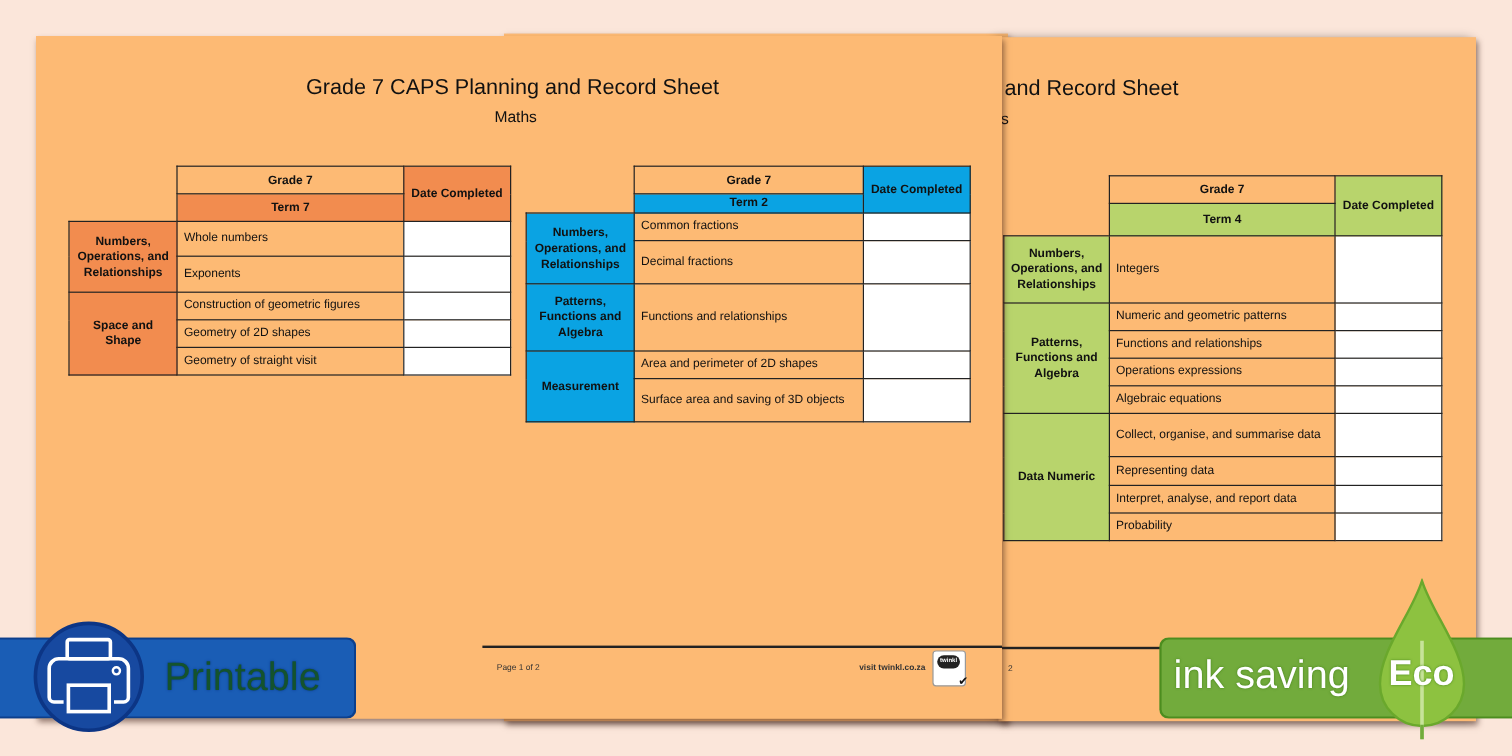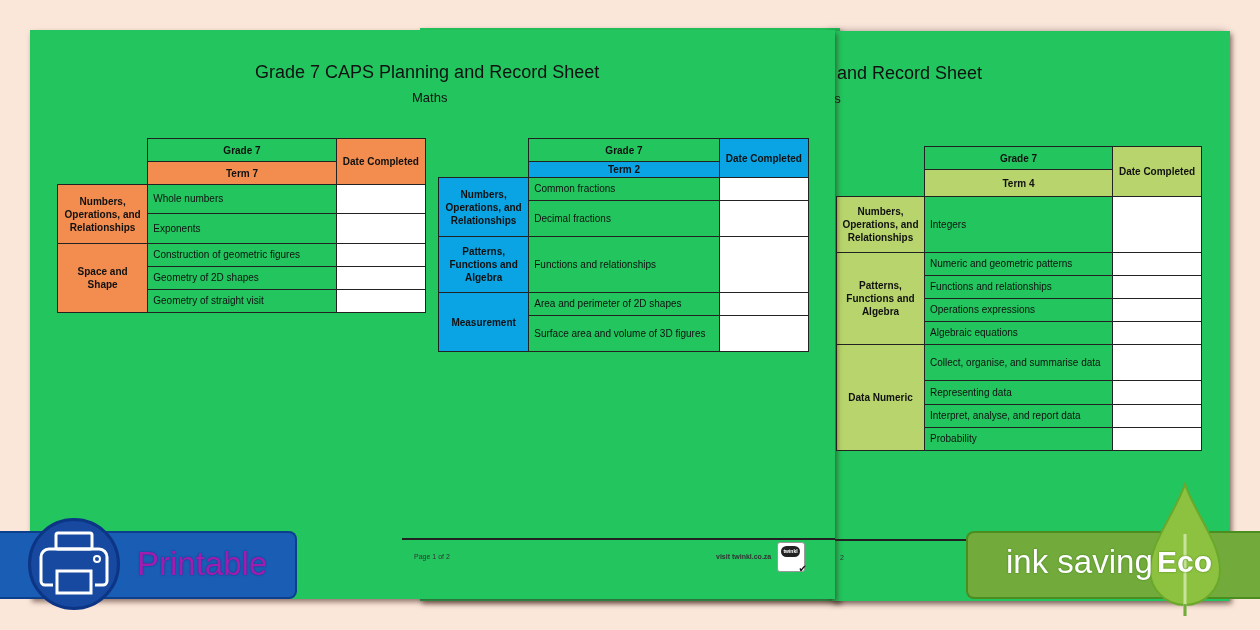--- a/index.html
+++ b/index.html
@@ -3,21 +3,21 @@
 <meta charset="utf-8">
 <style>
   html, body { margin:0; padding:0; }
   body {
     width:1260px; height:630px; overflow:hidden; position:relative;
     background:#fbe6da;
     font-family:"Liberation Sans", sans-serif;
     color:#111;
   }
   .sheet {
-    position:absolute; background:#22c55e;
+    position:absolute; background:#fdba74;
     box-shadow: 2px 3px 5px rgba(60,30,20,0.55);
   }
   #sheet-back-left { left:420px; top:28px; width:420px; height:573px; }
   #sheet-right { left:832px; top:31px; width:398px; height:570px; box-shadow: -4px 0 8px rgba(0,0,0,0.25), 2px 3px 5px rgba(60,30,20,0.55); }
   #sheet-front { left:30px; top:30px; width:805px; height:569px; z-index:2; }
 
   .title { position:absolute; font-size:18px; color:#111; white-space:nowrap; }
   .subtitle { position:absolute; font-size:13px; color:#111; white-space:nowrap; }
 
   table.grid { position:absolute; border-collapse:collapse; font-size:10px; }
@@ -35,25 +35,25 @@
   .footer-line { position:absolute; height:2px; background:#222; }
   .footer-text { position:absolute; font-size:7px; color:#333; white-space:nowrap; }
   .visit { font-weight:bold; }
   .badge-logo { position:absolute; width:26px; height:28px; border:1px solid #999; border-radius:3px; background:#fff; }
   .badge-logo .cloud { position:absolute; left:3px; top:3px; width:19px; height:11px; background:#222; border-radius:6px; color:#fff; font-size:5px; text-align:center; line-height:11px; font-weight:bold; }
   .badge-logo .check { position:absolute; right:-3px; bottom:-3px; font-size:10px; }
 
   
   #printable-banner { position:absolute; left:0; top:531px; width:295px; height:64px; background:#1a5db5; border:2px solid #0c3f8c; border-left:none; border-radius:0 8px 8px 0; z-index:5; }
   #printable-circle { position:absolute; left:28px; top:518px; width:92px; height:92px; border-radius:50%; background:#1749a0; border:3px solid #0c3585; z-index:6; box-sizing:border-box; }
-  #printable-label { position:absolute; left:137px; top:545px; font-size:33px; color:#a21caf; z-index:7; text-shadow:0 0 2px #0c3585; }
+  #printable-label { position:absolute; left:137px; top:545px; font-size:33px; color:#14532d; z-index:7; text-shadow:0 0 2px #0c3585; }
 
   
   #eco-banner { position:absolute; left:966px; top:531px; width:294px; height:64px; background:#72ab3c; border:2px solid #4c8d1f; border-right:none; border-radius:8px 0 0 8px; z-index:5; }
-  #eco-label { position:absolute; left:978px; top:543px; font-size:33px; color:#fff; z-index:7; text-shadow:0 0 2px #3f7d14;margin-left:28px; }
+  #eco-label { position:absolute; left:978px; top:543px; font-size:33px; color:#fff; z-index:7; text-shadow:0 0 2px #3f7d14; }
   #eco-drop { position:absolute; left:1146px; top:482px; width:78px; height:136px; z-index:6; }
   #eco-text { position:absolute; left:1157px; top:545px; font-size:30px; font-weight:bold; color:#fff; z-index:8; text-shadow:0 0 2px #3f7d14; }
 </style>
 </head>
 <body>
 
 <div class="sheet" id="sheet-back-left"></div>
 
 <div class="sheet" id="sheet-right">
   <div class="title" style="left:-10px; top:32px;">g and Record Sheet</div>
@@ -195,21 +195,21 @@
       <td class="cat blue">Patterns, Functions and Algebra</td>
       <td class="topic">Functions and relationships</td>
       <td class="date"></td>
     </tr>
     <tr style="height:23px">
       <td class="cat blue" rowspan="2">Measurement</td>
       <td class="topic">Area and perimeter of 2D shapes</td>
       <td class="date"></td>
     </tr>
     <tr style="height:36px">
-      <td class="topic">Surface area and volume of 3D figures</td>
+      <td class="topic">Surface area and saving of 3D objects</td>
       <td class="date"></td>
     </tr>
   </tbody>
     </table>
 
   <div class="footer-line" style="left:372px; top:508px; width:433px;"></div>
   <div class="footer-text" style="left:384px; top:523px;">Page 1 of 2</div>
   <div class="footer-text visit" style="left:686px; top:523px;">visit twinkl.co.za</div>
   <div class="badge-logo" style="left:747px; top:512px;">
     <div class="cloud">twinkl</div>

